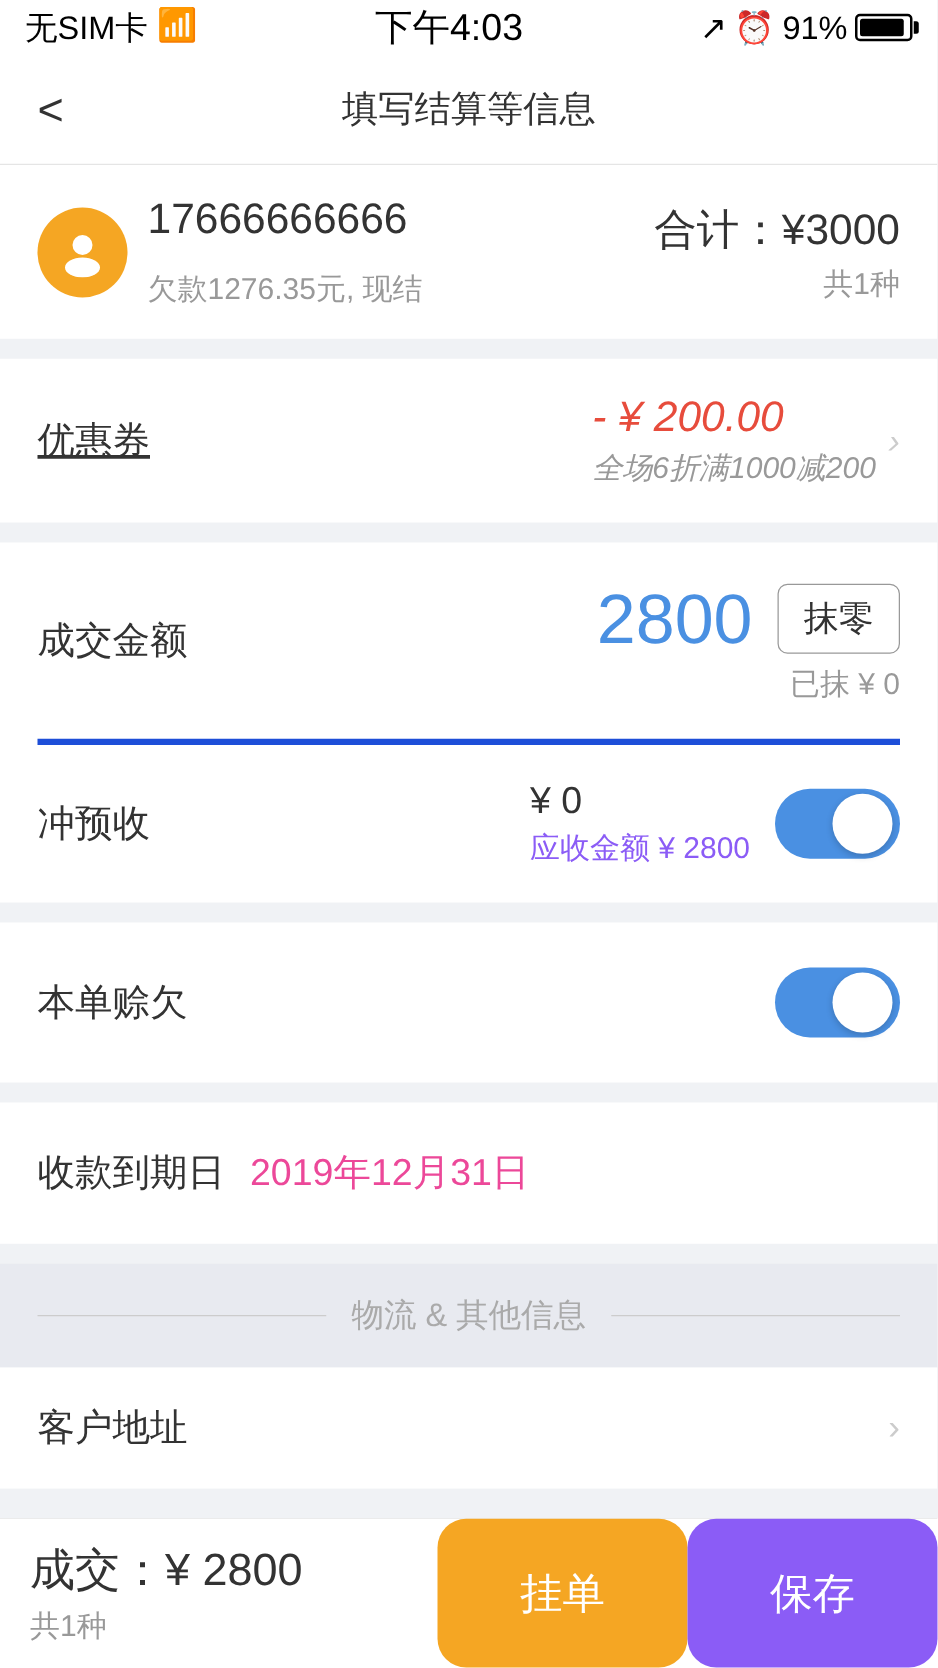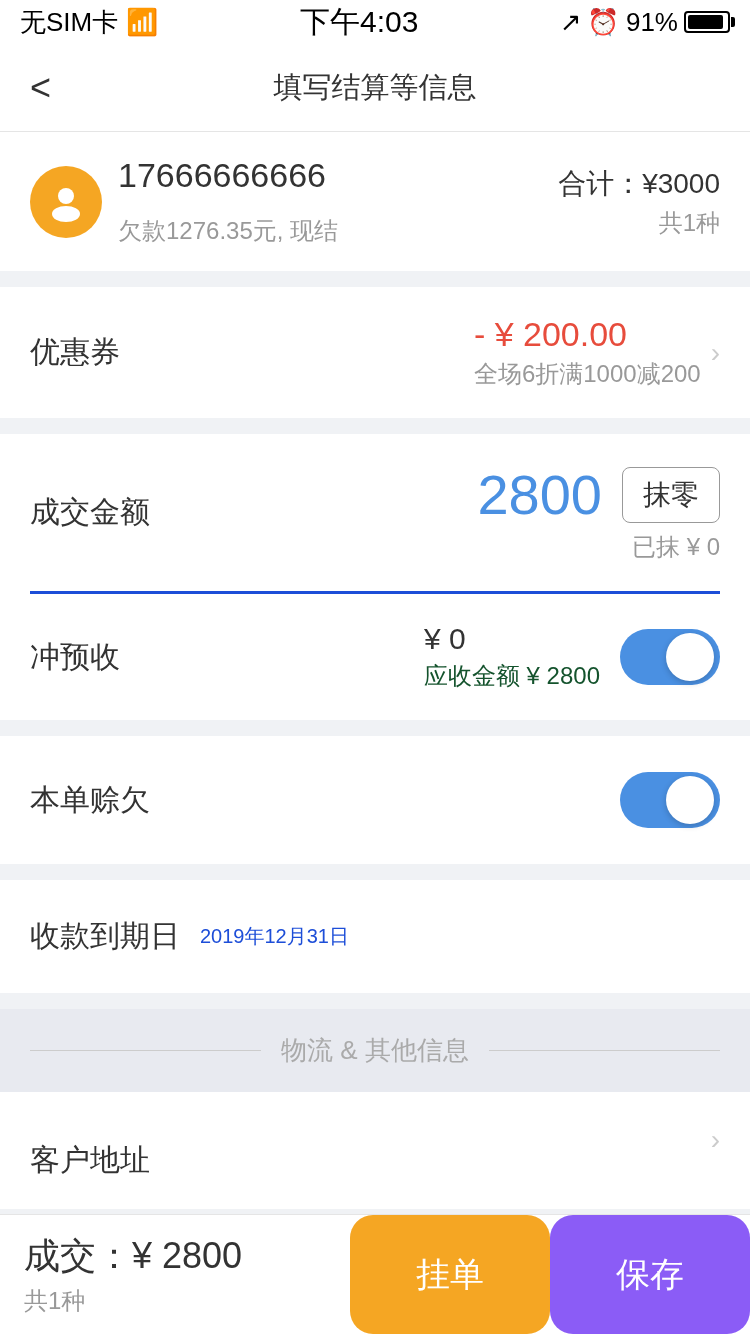--- a/index.html
+++ b/index.html
@@ -18,21 +18,21 @@
       width: 750px;
       height: 44px;
       background: #fff;
       display: flex;
       align-items: center;
       justify-content: space-between;
       padding: 0 20px;
       font-size: 26px;
       color: #000;
     }
-    .status-left { display: flex; align-items: center; gap: 8px; }
+    .status-left { display: flex; align-items: flex-start; gap: 8px; }
     .status-center { font-weight: 500; font-size: 30px; }
     .status-right { display: flex; align-items: center; gap: 6px; font-size: 26px; }
     .battery {
       width: 46px; height: 22px;
       border: 2px solid #000;
       border-radius: 4px;
       position: relative;
       display: flex; align-items: center; padding: 2px;
     }
     .battery::after {
@@ -92,50 +92,50 @@
     .avatar {
       width: 72px; height: 72px;
       background: #f5a623;
       border-radius: 50%;
       display: flex; align-items: center; justify-content: center;
       color: #fff; font-size: 36px;
     }
     .customer-info .phone { font-size: 34px; font-weight: 500; color: #333; }
     .customer-info .sub { font-size: 24px; color: #999; margin-top: 20px; }
     .customer-right { text-align: right; }
-    .total-amount { font-size: 28px; color: #333; }
+    .total-amount { font-size: 34px; color: #333; }
     .total-count { font-size: 24px; color: #999; margin-top: 4px; }
 
     
     .coupon-row {
       background: #fff;
       padding: 28px 30px;
       display: flex;
       align-items: center;
       justify-content: space-between;
       margin-bottom: 16px;
     }
-    .coupon-label { font-size: 30px; color: #333; }
-    .coupon-right { display: flex; align-items: center; gap: 10px; }
+    .coupon-label { font-size: 30px; color: #333; text-decoration: underline; }
+    .coupon-right { display: flex; align-items: center; gap: 10px; font-style: italic; }
     .coupon-discount { font-size: 34px; color: #e74c3c; font-weight: 500; }
     .coupon-desc { font-size: 24px; color: #999; margin-top: 4px; text-align: right; }
     .chevron-icon { font-size: 28px; color: #ccc; }
 
     
     .deal-section {
       background: #fff;
       padding: 0 30px;
       margin-bottom: 16px;
     }
     .deal-row {
       display: flex;
       align-items: center;
       justify-content: space-between;
       padding: 28px 0;
-      border-bottom: 3px solid #1d4ed8;
+      border-bottom: 5px solid #1d4ed8;
     }
     .deal-row:last-child { border-bottom: none; }
     .deal-label { font-size: 30px; color: #333; }
     .deal-amount-right { display: flex; align-items: center; gap: 20px; }
     .deal-amount-value { font-size: 56px; color: #4a90e2; font-weight: 500; }
     .round-btn {
       border: 1px solid #999;
       border-radius: 8px;
       padding: 8px 20px;
       font-size: 28px;
@@ -148,21 +148,21 @@
     
     .prepay-row {
       display: flex;
       align-items: center;
       justify-content: space-between;
       padding: 28px 0;
     }
     .prepay-label { font-size: 30px; color: #333; }
     .prepay-right { display: flex; align-items: center; gap: 20px; }
     .prepay-amount { font-size: 30px; color: #333; font-weight: 500; }
-    .prepay-sub { font-size: 24px; color: #14532d; text-align: right; margin-top: 4px; }
+    .prepay-sub { font-size: 24px; color: #8b5cf6; text-align: right; margin-top: 4px; }
 
     
     .toggle {
       width: 100px; height: 56px;
       background: #4a90e2;
       border-radius: 28px;
       position: relative;
       cursor: pointer;
       flex-shrink: 0;
     }
@@ -189,21 +189,21 @@
     
     .duedate-row {
       background: #fff;
       padding: 36px 30px;
       display: flex;
       align-items: center;
       margin-bottom: 16px;
       gap: 20px;
     }
     .duedate-label { font-size: 30px; color: #333; flex-shrink: 0; }
-    .duedate-value { font-size: 20px; color: #1d4ed8; }
+    .duedate-value { font-size: 30px; color: #ec4899; }
 
     
     .section-divider {
       background: #e8eaf0;
       padding: 24px 30px;
       display: flex;
       align-items: center;
       justify-content: center;
       gap: 20px;
       margin-bottom: 0;
@@ -213,21 +213,21 @@
 
     
     .address-row {
       background: #fff;
       padding: 28px 30px;
       display: flex;
       align-items: flex-start;
       justify-content: space-between;
       margin-top: 0;
     }
-    .address-label { font-size: 30px; color: #333; flex-shrink: 0; margin-right: 20px; margin-top: 20px; }
+    .address-label { font-size: 30px; color: #333; flex-shrink: 0; margin-right: 20px; margin-top: 0; }
     .address-value { font-size: 30px; color: #333; flex: 1; line-height: 1.5; }
     .address-chevron { font-size: 28px; color: #ccc; margin-left: 10px; margin-top: 4px; }
 
     
     .spacer { height: 120px; background: #f0f2f5; }
 
     
     .footer {
       position: fixed;
       bottom: 0;

